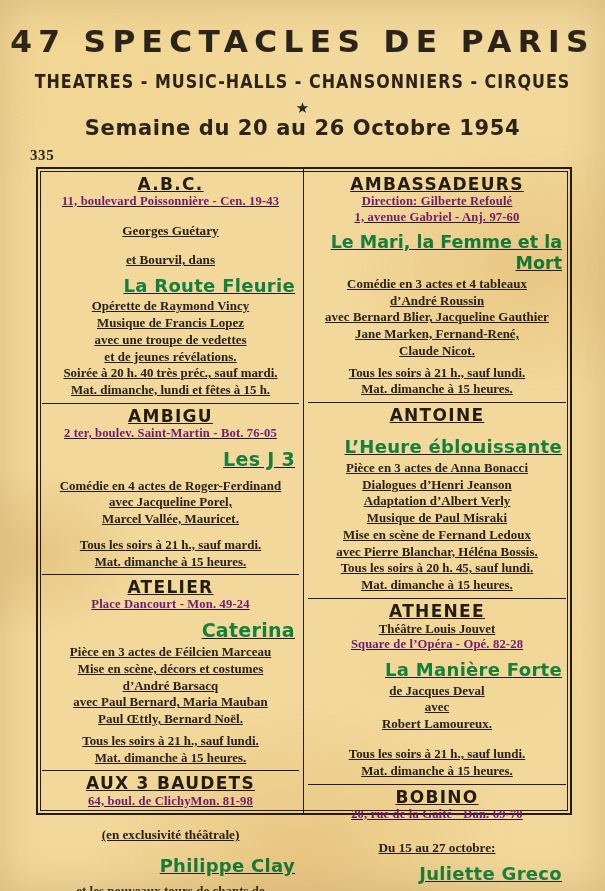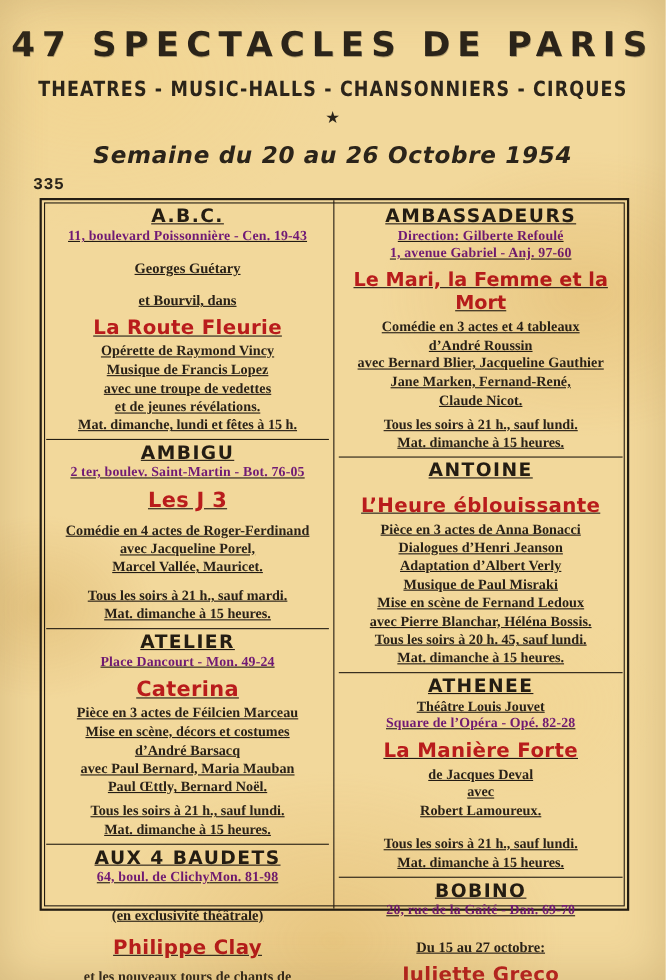--- a/index.html
+++ b/index.html
@@ -73,28 +73,26 @@
   }
   .star-rule {
     font-size: 15px;
     margin-top: 9px;
     color: #2b241a;
     line-height: 1;
   }
   .week-line {
     font-family: "DejaVu Sans", "Liberation Sans", sans-serif;
     font-weight: 700;
-    font-style: italic;
     font-size: 21px;
     letter-spacing: 0.6px;
-    margin-top: 13px;
     color: #2b241a;
   }
   .page-number {
-    font-family: Liberation Mono, monospace;
+    font-family: Liberation Serif, serif;
     font-weight: 700;
     font-size: 15px;
     letter-spacing: 0.6px;
     margin: 7px 0 3px 30px;
     color: #2b241a;
   }
 
   
   .listings {
     margin: 0 33px 0 36px;
@@ -159,21 +157,22 @@
     line-height: 1.28;
     color: #2a2218;
   }
   .v-show {
     font-family: "DejaVu Sans", "Liberation Sans", sans-serif;
     font-weight: 700;
     font-size: 19px;
     letter-spacing: 0.3px;
     line-height: 1.2;
     margin: 6px 0 2px;
-    color: #b91c1c;
+    color: #15803d;
+    text-align: right;
   }
   .v-show.wide { font-size: 17.5px; letter-spacing: 0px; }
   .v-show.mid  { font-size: 18px; }
   .v-cast {
     font-size: 12.9px;
     font-weight: 700;
     line-height: 1.3;
     letter-spacing: 0.05px;
     color: #2a2218;
   }
@@ -215,20 +214,21 @@
       <div class="venue">
         <div class="v-name">A.B.C.</div>
         <div class="v-address">11, boulevard Poissonnière - Cen. 19-43</div>
         <div class="v-pretitle">Georges Guétary</div>
         <div class="v-pretitle">et Bourvil, dans</div>
         <div class="v-show mid">La Route Fleurie</div>
         <div class="v-cast">Opérette de Raymond Vincy</div>
         <div class="v-cast">Musique de Francis Lopez</div>
         <div class="v-cast">avec une troupe de vedettes</div>
         <div class="v-cast">et de jeunes révélations.</div>
+        <div class="v-times">Soirée à 20 h. 40 très préc., sauf mardi.</div>
         <div class="v-times">Mat. dimanche, lundi et fêtes à 15 h.</div>
       </div>
 
       <div class="venue">
         <div class="v-name">AMBIGU</div>
         <div class="v-address">2 ter, boulev. Saint-Martin - Bot. 76-05</div>
         <div class="v-show">Les J 3</div>
         <div class="gap-sm"></div>
         <div class="v-cast">Comédie en 4 actes de Roger-Ferdinand</div>
         <div class="v-cast">avec Jacqueline Porel,</div>
@@ -246,21 +246,21 @@
         <div class="v-cast">Mise en scène, décors et costumes</div>
         <div class="v-cast">d’André Barsacq</div>
         <div class="v-cast">avec Paul Bernard, Maria Mauban</div>
         <div class="v-cast">Paul Œttly, Bernard Noël.</div>
         <div class="gap-sm"></div>
         <div class="v-times">Tous les soirs à 21 h., sauf lundi.</div>
         <div class="v-times">Mat. dimanche à 15 heures.</div>
       </div>
 
       <div class="venue">
-        <div class="v-name">AUX 4 BAUDETS</div>
+        <div class="v-name">AUX 3 BAUDETS</div>
         <div class="v-address spread">
           <span>64, boul. de Clichy</span>
           <span>Mon. 81-98</span>
         </div>
         <div class="gap-sm"></div>
         <div class="v-pretitle">(en exclusivité théâtrale)</div>
         <div class="gap-sm"></div>
         <div class="v-show mid">Philippe Clay</div>
         <div class="gap-sm"></div>
         <div class="v-cast">et les nouveaux tours de chants de</div>

